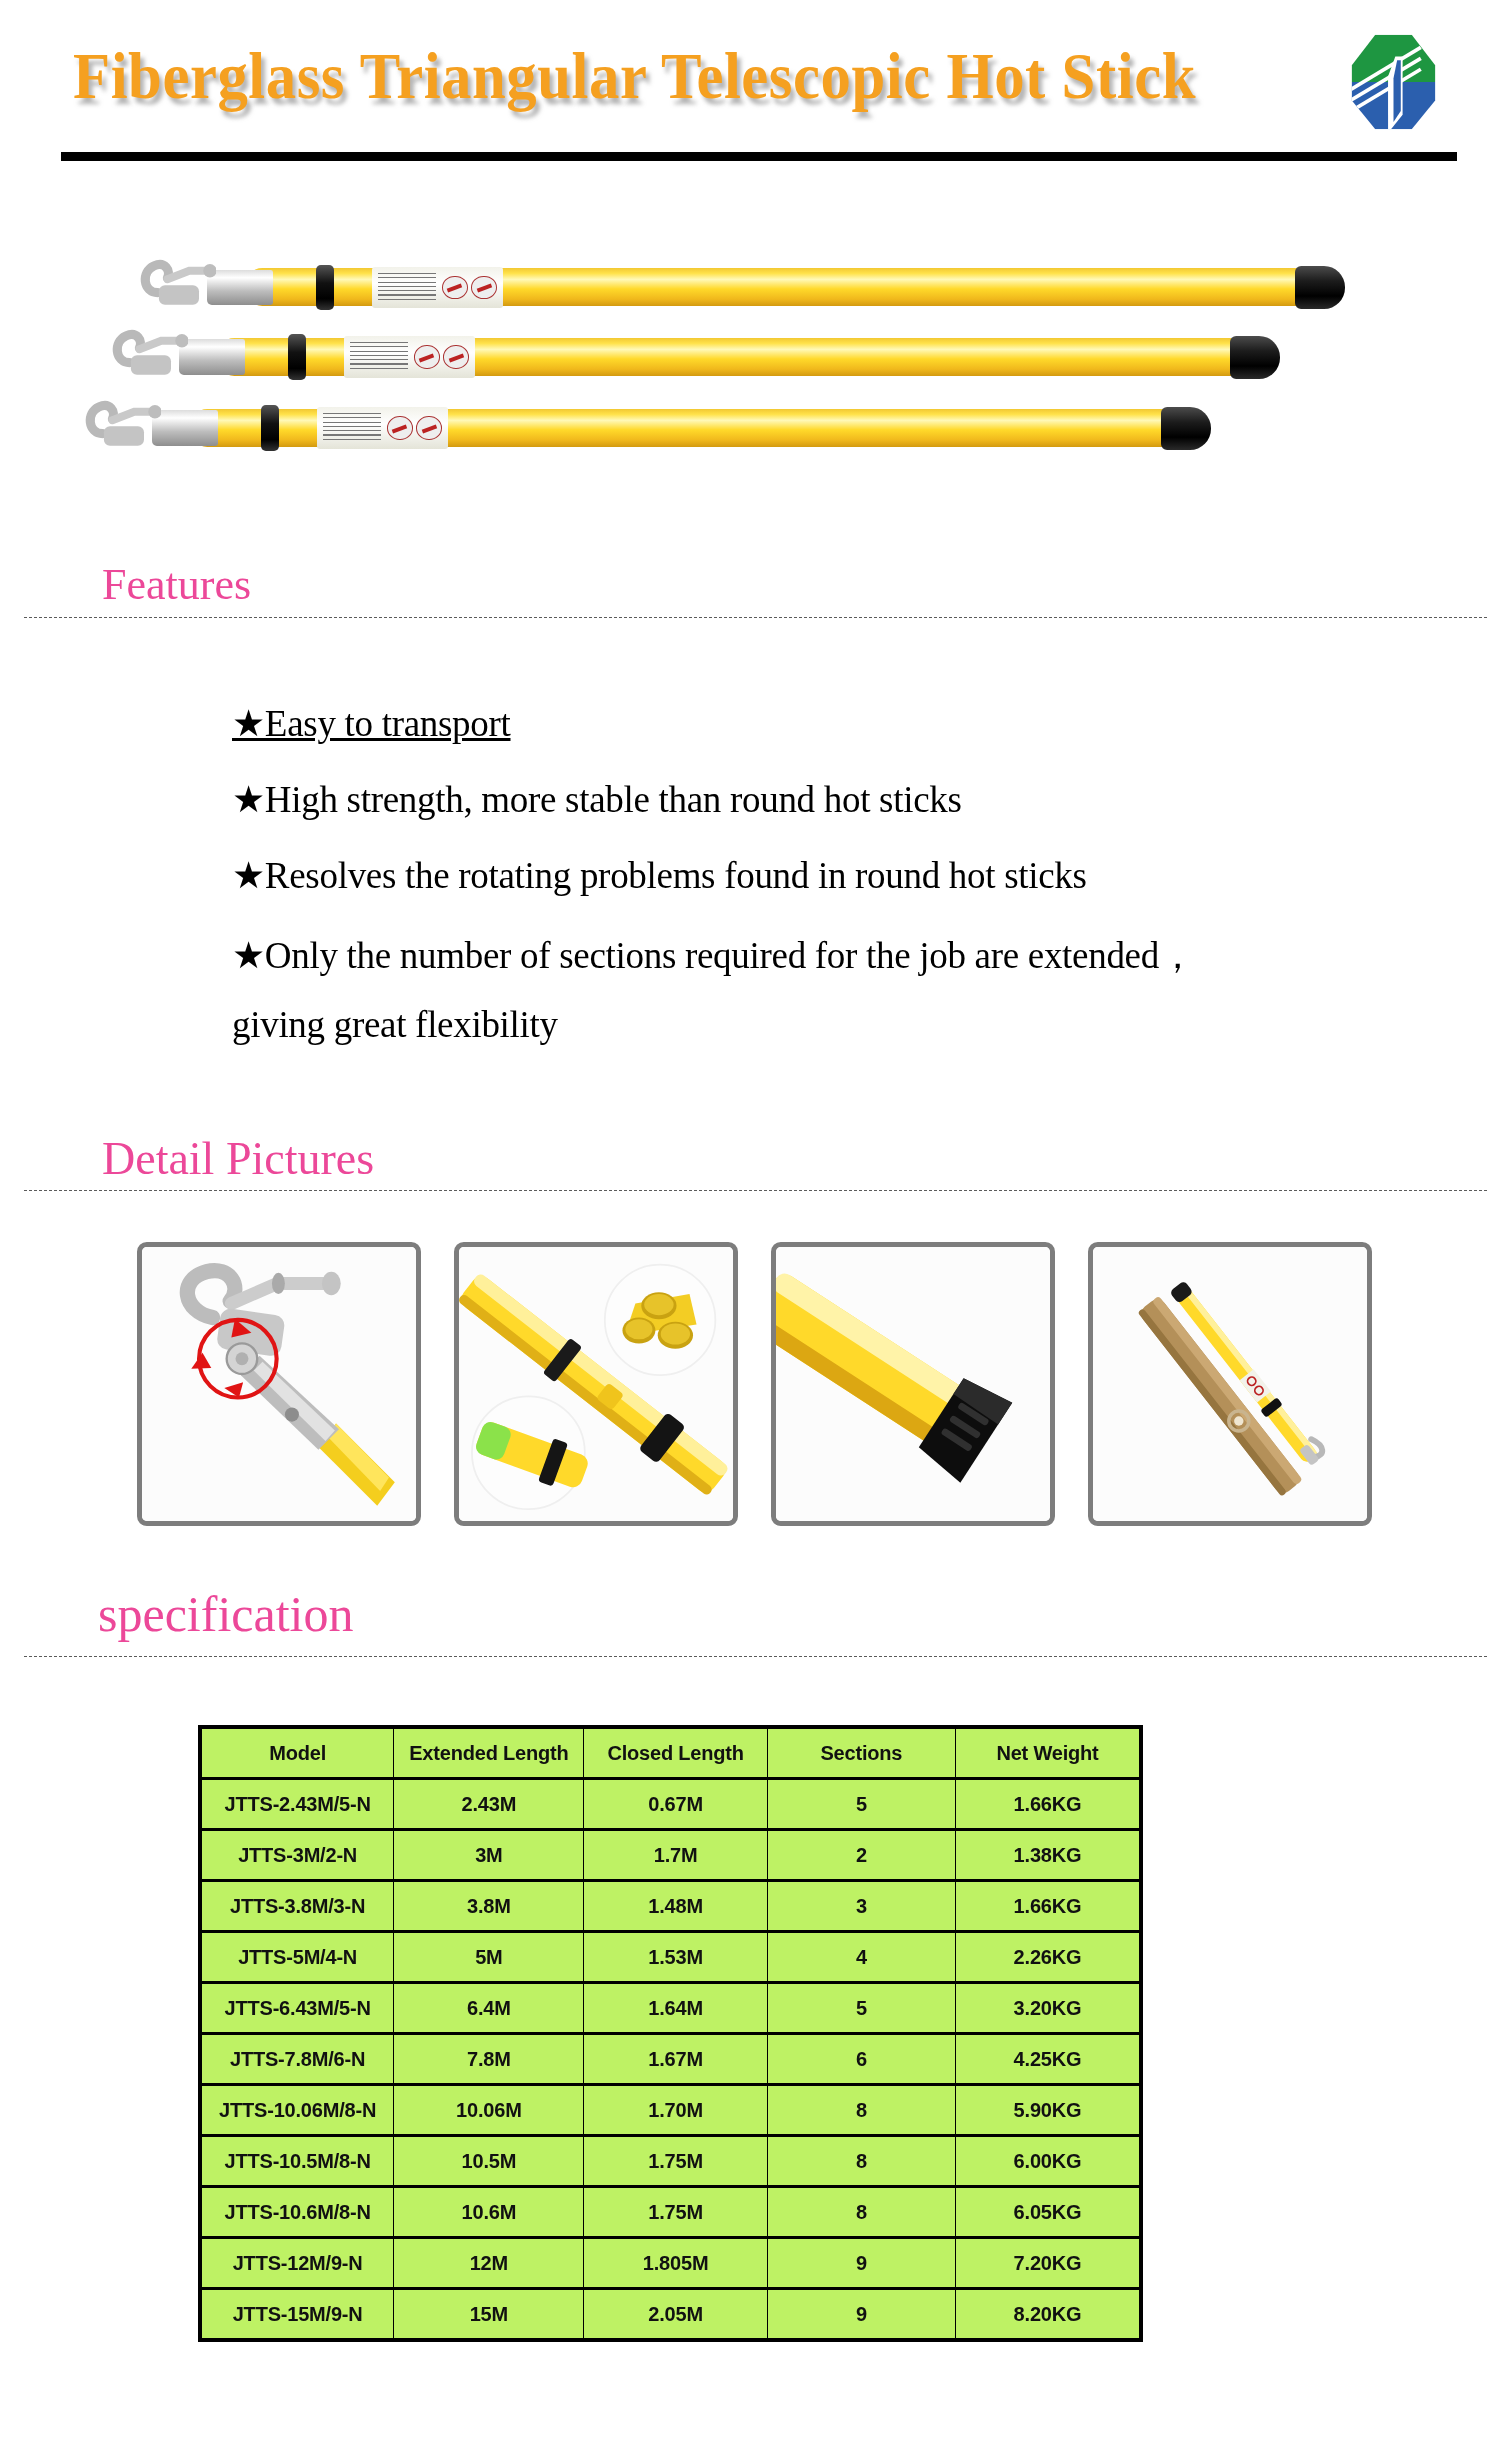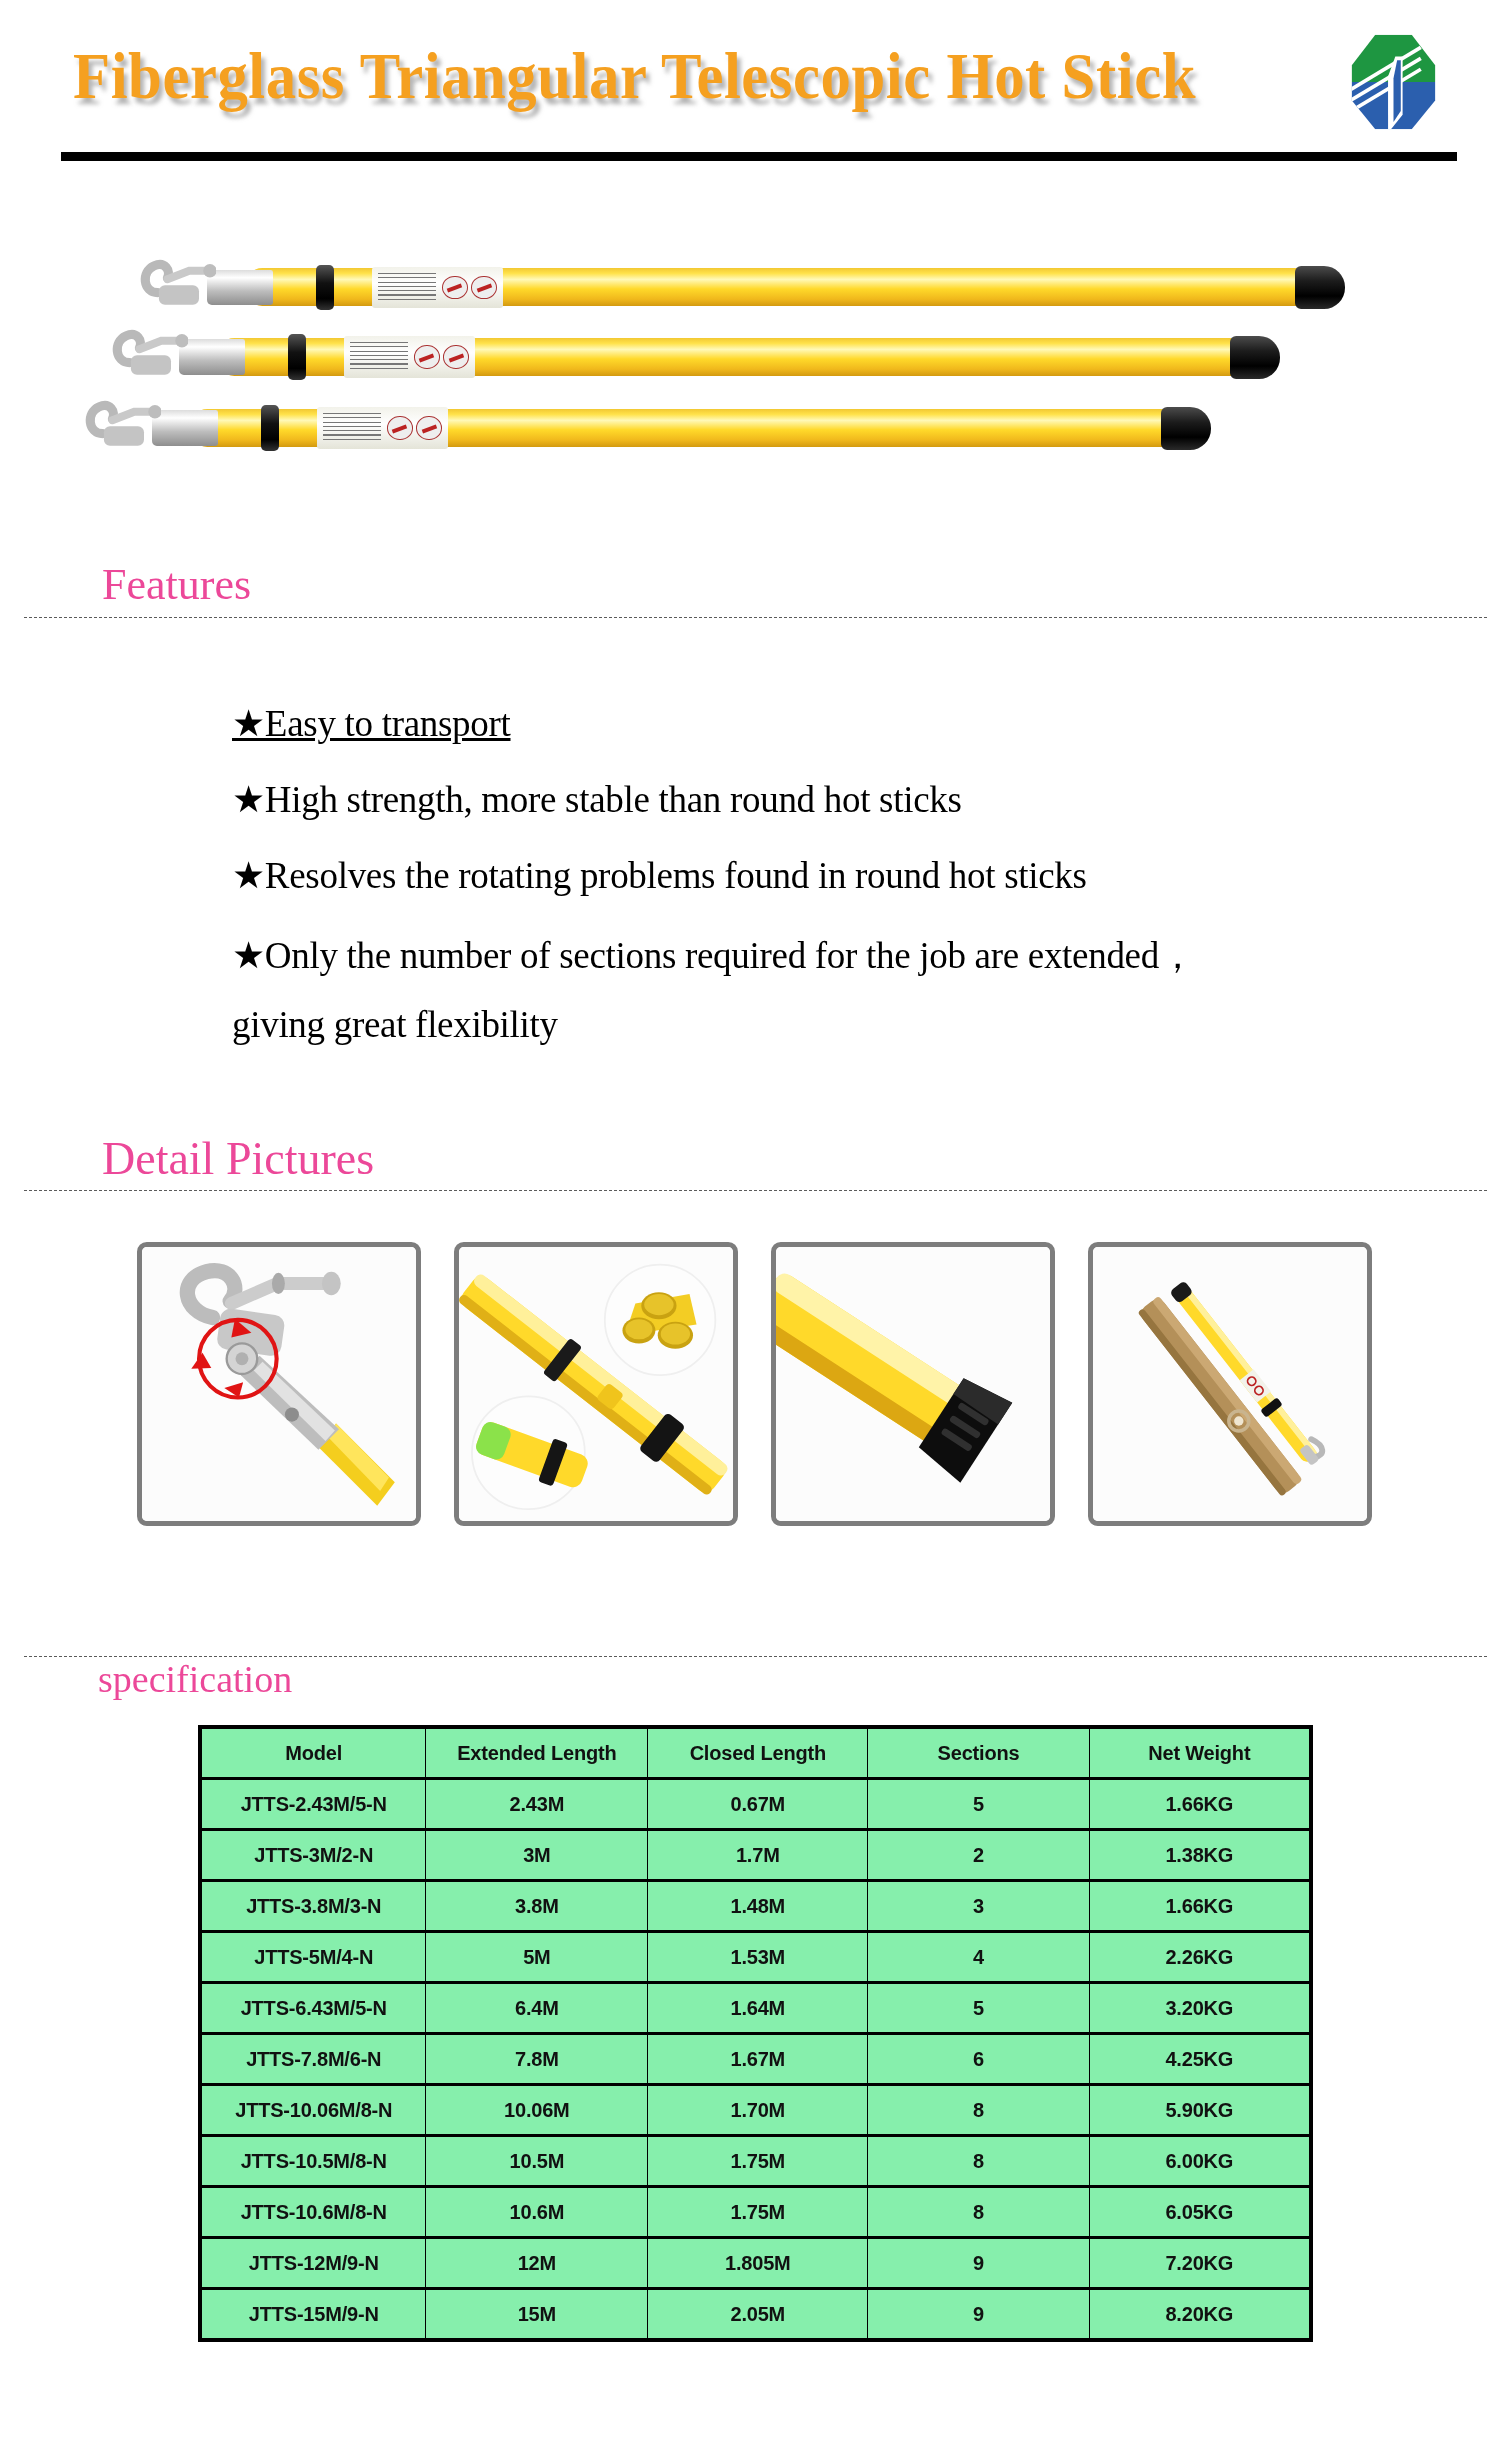--- a/index.html
+++ b/index.html
@@ -168,24 +168,24 @@
     background: #fdfdfd;
     overflow: hidden;
     box-sizing: border-box;
   }
   .thumb-inner { position: absolute; inset: 0; }
 
   
   .spec-table {
     position: absolute;
     left: 198px; top: 1725px;
-    width: 1115px;
+    width: 945px;
     border-collapse: collapse;
     border: 4.3px solid #000;
-    background: #86efac;
+    background: #bef264;
     font-family: "Liberation Sans", sans-serif;
   }
   .spec-table td, .spec-table th {
     border-left: 1.8px solid #000;
     border-right: 1.8px solid #000;
     border-top: 3.7px solid #000;
     border-bottom: 0;
     text-align: center;
     font-size: 20px;
     font-weight: 700;
@@ -390,21 +390,21 @@
       <circle cx="252" cy="201" r="7" fill="none" stroke="#b22" stroke-width="3"></circle>
       <circle cx="272" cy="201" r="7" fill="none" stroke="#b22" stroke-width="3"></circle>
       <path d="M392,182 C416,170 428,180 420,196" stroke="#b8b8b8" stroke-width="10" fill="none" stroke-linecap="round"></path>
       <rect x="394" y="192" width="34" height="18" rx="6" fill="#c4c4c4"></rect>
     </g>
     <circle cx="248" cy="296" r="17" fill="none" stroke="#c9b48e" stroke-width="6"></circle>
     <circle cx="248" cy="296" r="8" fill="#efe6d2"></circle>
   </svg>
 </div>
 
-<div class="section-head" style="left:98px; top:1657px; font-size:38px;">specification</div>
+<div class="section-head" style="left:98px; top:1585px; font-size:50px;">specification</div>
 <div class="section-rule" style="top:1656px;"></div>
 
 <table class="spec-table">
   <thead>
     <tr>
       <th class="col-model">Model</th>
       <th class="col-ext">Extended Length</th>
       <th class="col-clo">Closed Length</th>
       <th class="col-sec">Sections</th>
       <th class="col-net">Net Weight</th>

